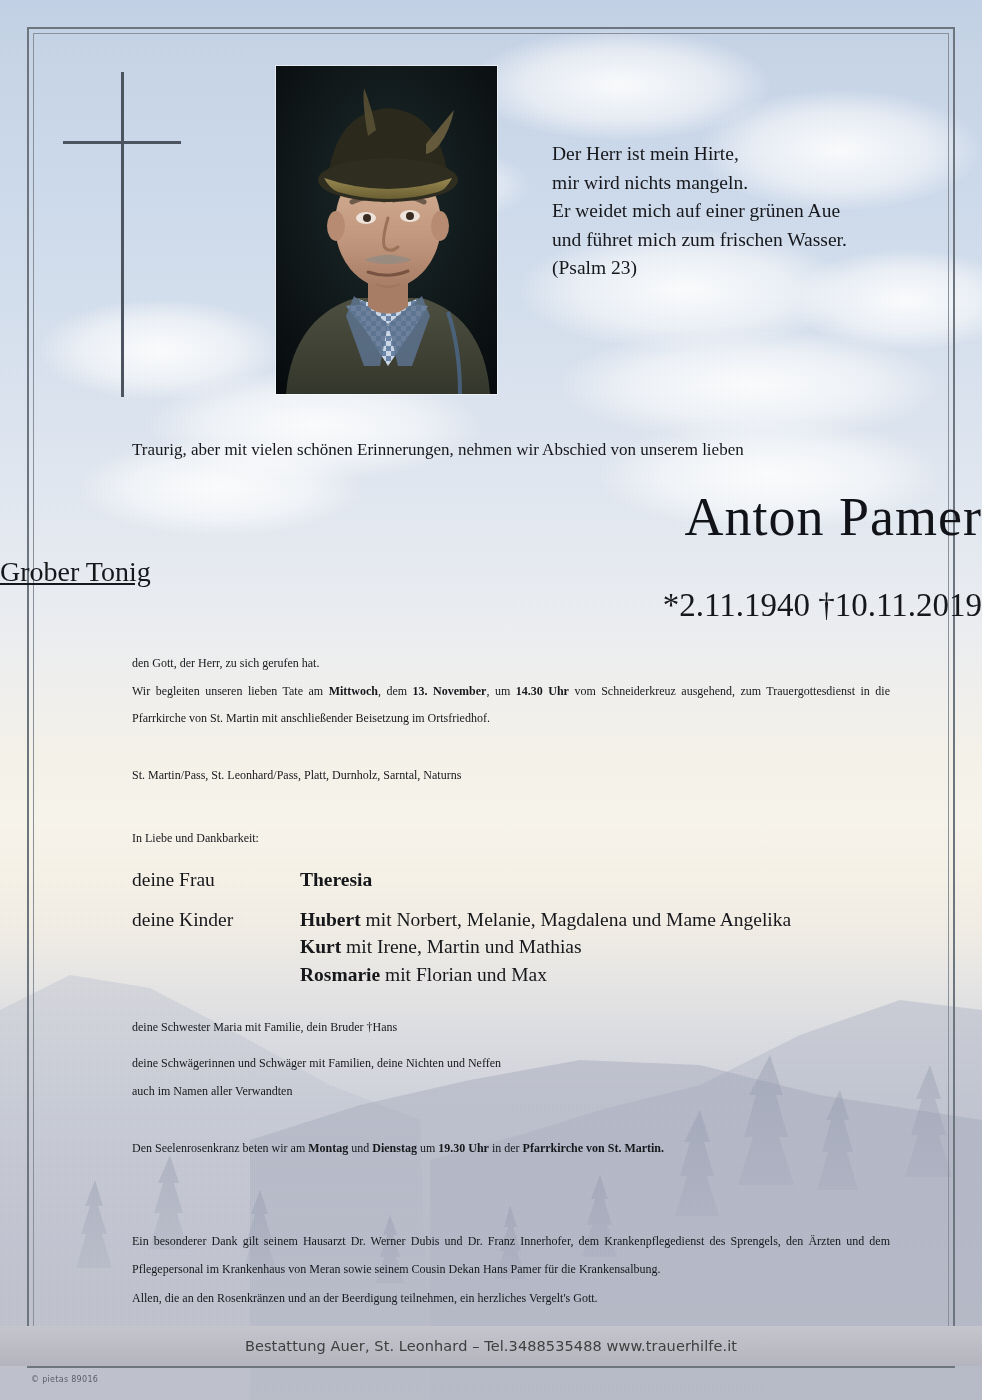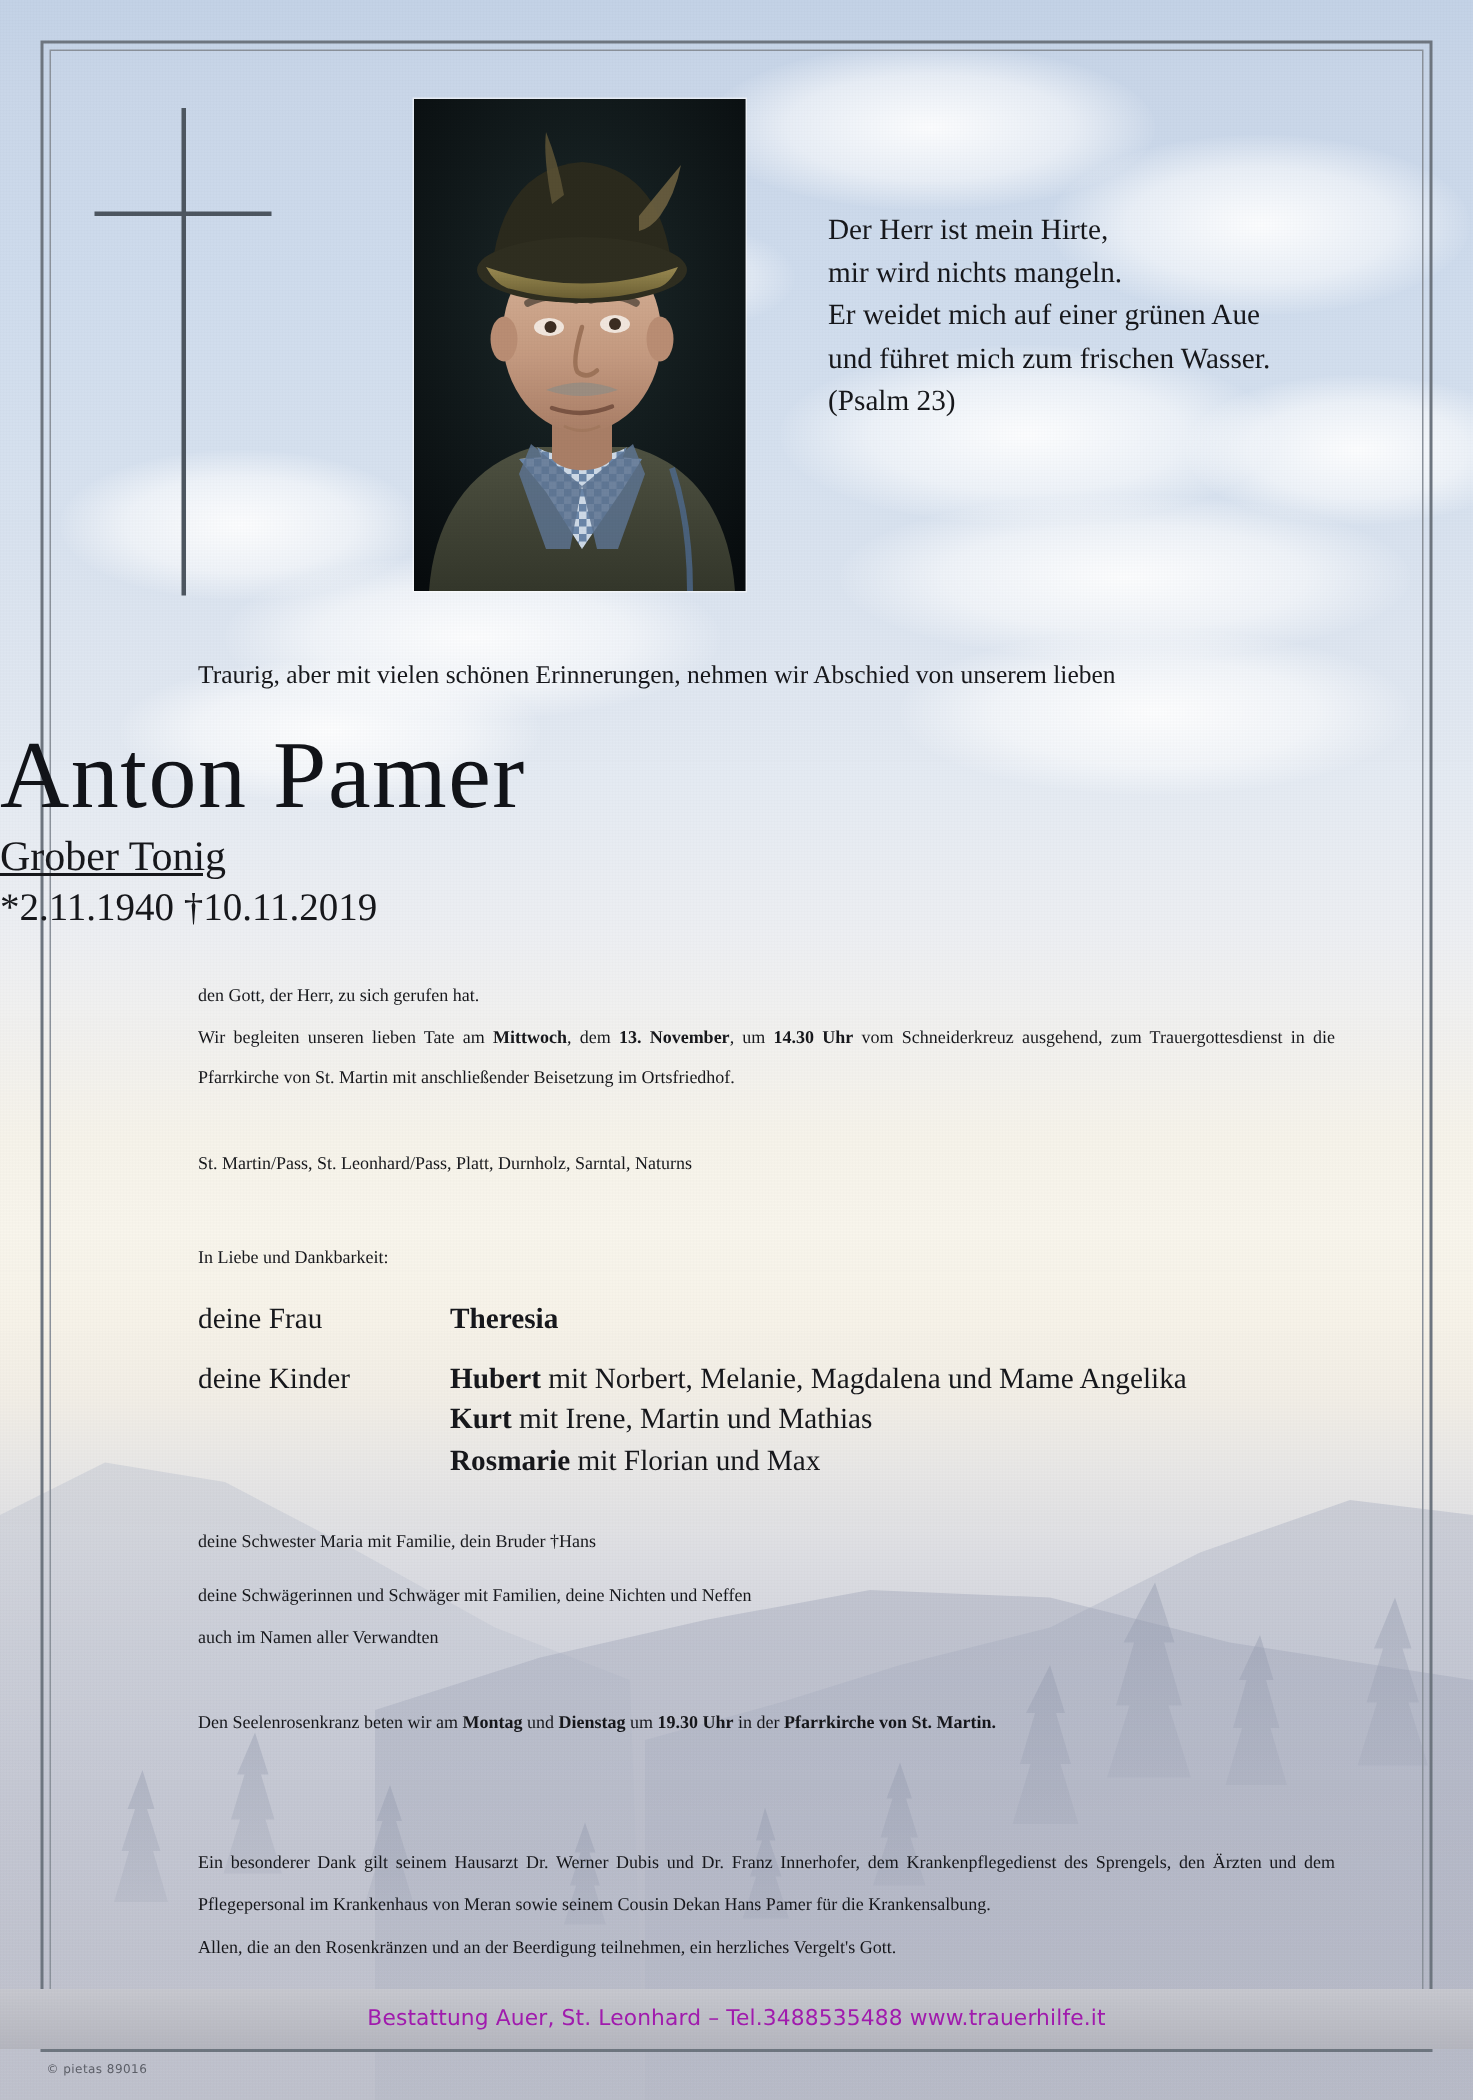--- a/index.html
+++ b/index.html
@@ -110,39 +110,39 @@
     position: absolute;
     left: 132px; top: 437px;
     width: 740px;
     font-size: 17px;
     line-height: 26px;
     white-space: nowrap;
   }
   .name {
     position: absolute;
     left: 0; right: 0; top: 487px;
-    text-align: left;
-    font-size: 64px;
+    text-align: right;
+    font-size: 54px;
     letter-spacing: 1px;
     line-height: 60px;
     color: #121419;
   }
   .nickname {
     position: absolute;
     left: 0; right: 0; top: 556px;
     text-align: left;
     font-size: 28px;
     line-height: 32px;
     text-decoration: underline;
   }
   .dates {
     position: absolute;
     left: 0; right: 0; top: 589px;
-    text-align: left;
-    font-size: 26px;
+    text-align: right;
+    font-size: 33px;
     line-height: 32px;
   }
 
   .block {
     position: absolute;
     left: 132px;
     width: 758px;
     font-size: 12px;
     line-height: 27.5px;
   }
@@ -176,21 +176,21 @@
     position: absolute;
     left: 0; right: 0; top: 1326px; height: 40px;
     background: linear-gradient(to bottom, #c7c8cf 0%, #bdbec6 55%, #b5b6bf 100%);
   }
   .footer-text {
     position: absolute;
     left: 0; right: 0; top: 1338px;
     text-align: center;
     font-family: "DejaVu Sans", sans-serif;
     font-size: 14.5px;
-    color: #a21caf;
+    color: #404040;
     letter-spacing: 0.1px;
   }
   .copyright {
     position: absolute;
     left: 31px; top: 1375px;
     font-family: "DejaVu Sans", sans-serif;
     font-size: 8px;
     color: #5d6069;
     letter-spacing: 0.3px;
   }

